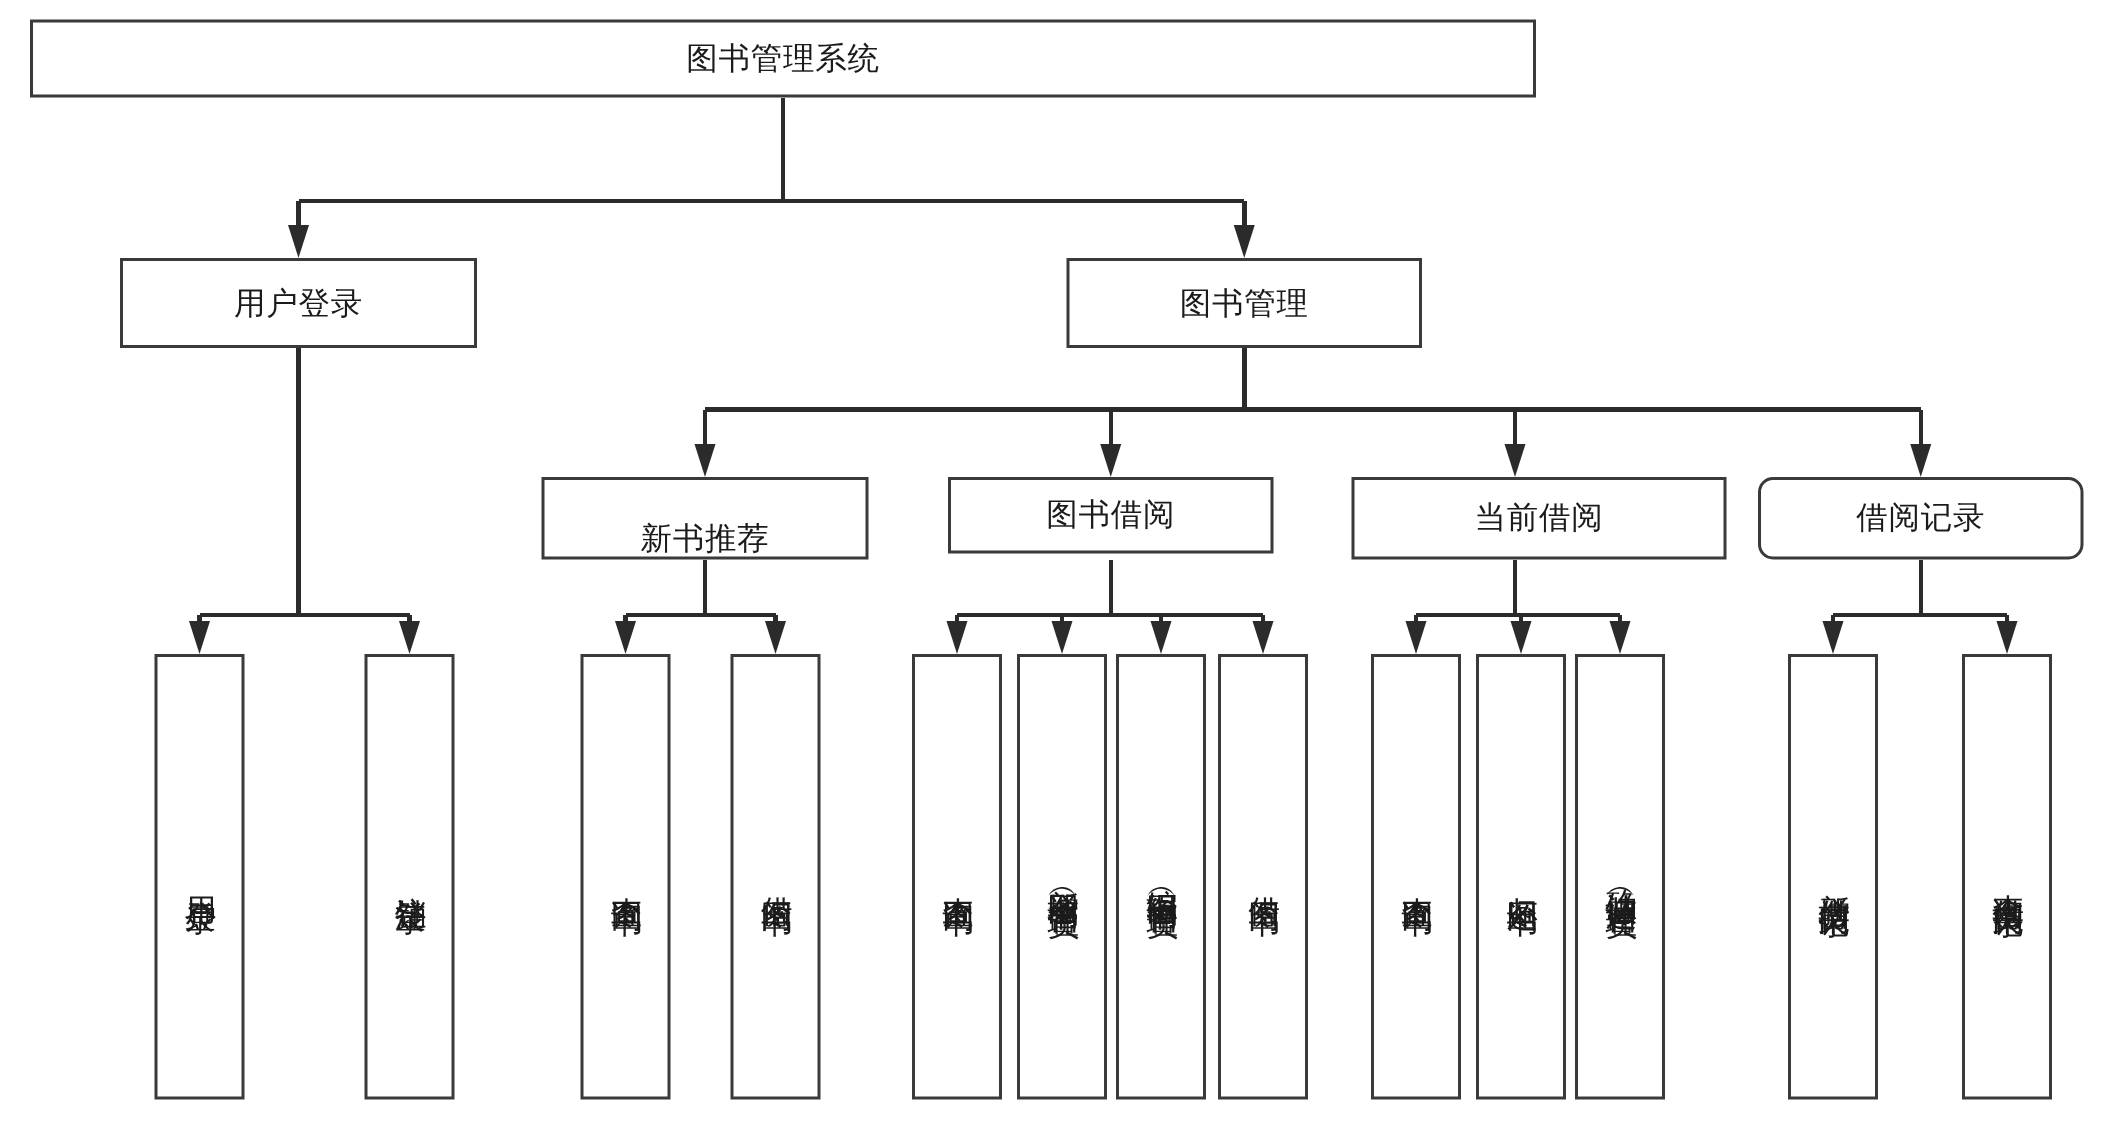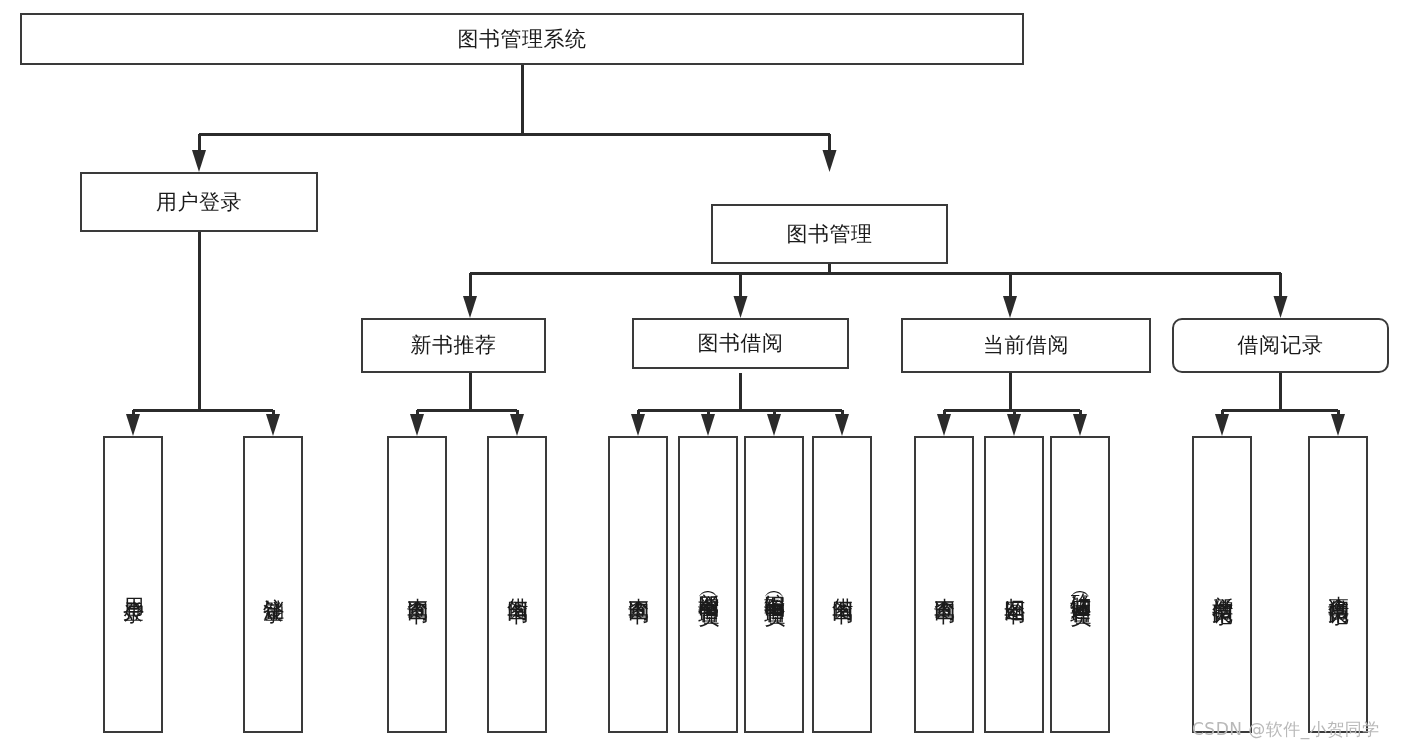--- a/index.html
+++ b/index.html
@@ -123,24 +123,24 @@
       <line x1="1338" y1="410" x2="1338" y2="416" stroke="#2b2b2b" stroke-width="3" shape-rendering="crispEdges"></line>
       <polygon points="1331,414 1345,414 1338,436" fill="#2b2b2b"></polygon>
     </svg>
   <div id="nodes">
       <div class="node horizontal" style="left: 20px; top: 13px; width: 1004px; height: 52px;">
         <span class="node-label">图书管理系统</span>
       </div>
       <div class="node horizontal" style="left: 80px; top: 172px; width: 238px; height: 60px;">
         <span class="node-label">用户登录</span>
       </div>
-      <div class="node horizontal" style="left: 711px; top: 172px; width: 237px; height: 60px; margin-top: 32px;">
+      <div class="node horizontal" style="left: 711px; top: 172px; width: 237px; height: 60px;">
         <span class="node-label">图书管理</span>
       </div>
-      <div class="node horizontal" style="left: 361px; top: 318px; width: 185px; height: 55px;">
+      <div class="node horizontal" style="left: 361px; top: 318px; width: 218px; height: 55px; align-items: flex-end;">
         <span class="node-label">新书推荐</span>
       </div>
       <div class="node horizontal" style="left: 632px; top: 318px; width: 217px; height: 51px;">
         <span class="node-label">图书借阅</span>
       </div>
       <div class="node horizontal" style="left: 901px; top: 318px; width: 250px; height: 55px;">
         <span class="node-label">当前借阅</span>
       </div>
       <div class="node horizontal" style="left: 1172px; top: 318px; width: 217px; height: 55px; border-radius: 10px;">
         <span class="node-label">借阅记录</span>
@@ -178,14 +178,13 @@
       <div class="node vertical" style="left: 1050px; top: 436px; width: 60px; height: 297px;">
         <span class="node-label">确认归还（管理员）</span>
       </div>
       <div class="node vertical" style="left: 1192px; top: 436px; width: 60px; height: 297px;">
         <span class="node-label">新增借阅记录</span>
       </div>
       <div class="node vertical" style="left: 1308px; top: 436px; width: 60px; height: 297px;">
         <span class="node-label">查询借阅记录</span>
       </div>
     </div>
-  <div id="watermark" style="left: 1192px; top: 718px; color: rgb(185, 185, 185);">CSDN @软件_小贺同学</div>
 </div>
 
 </body></html>

